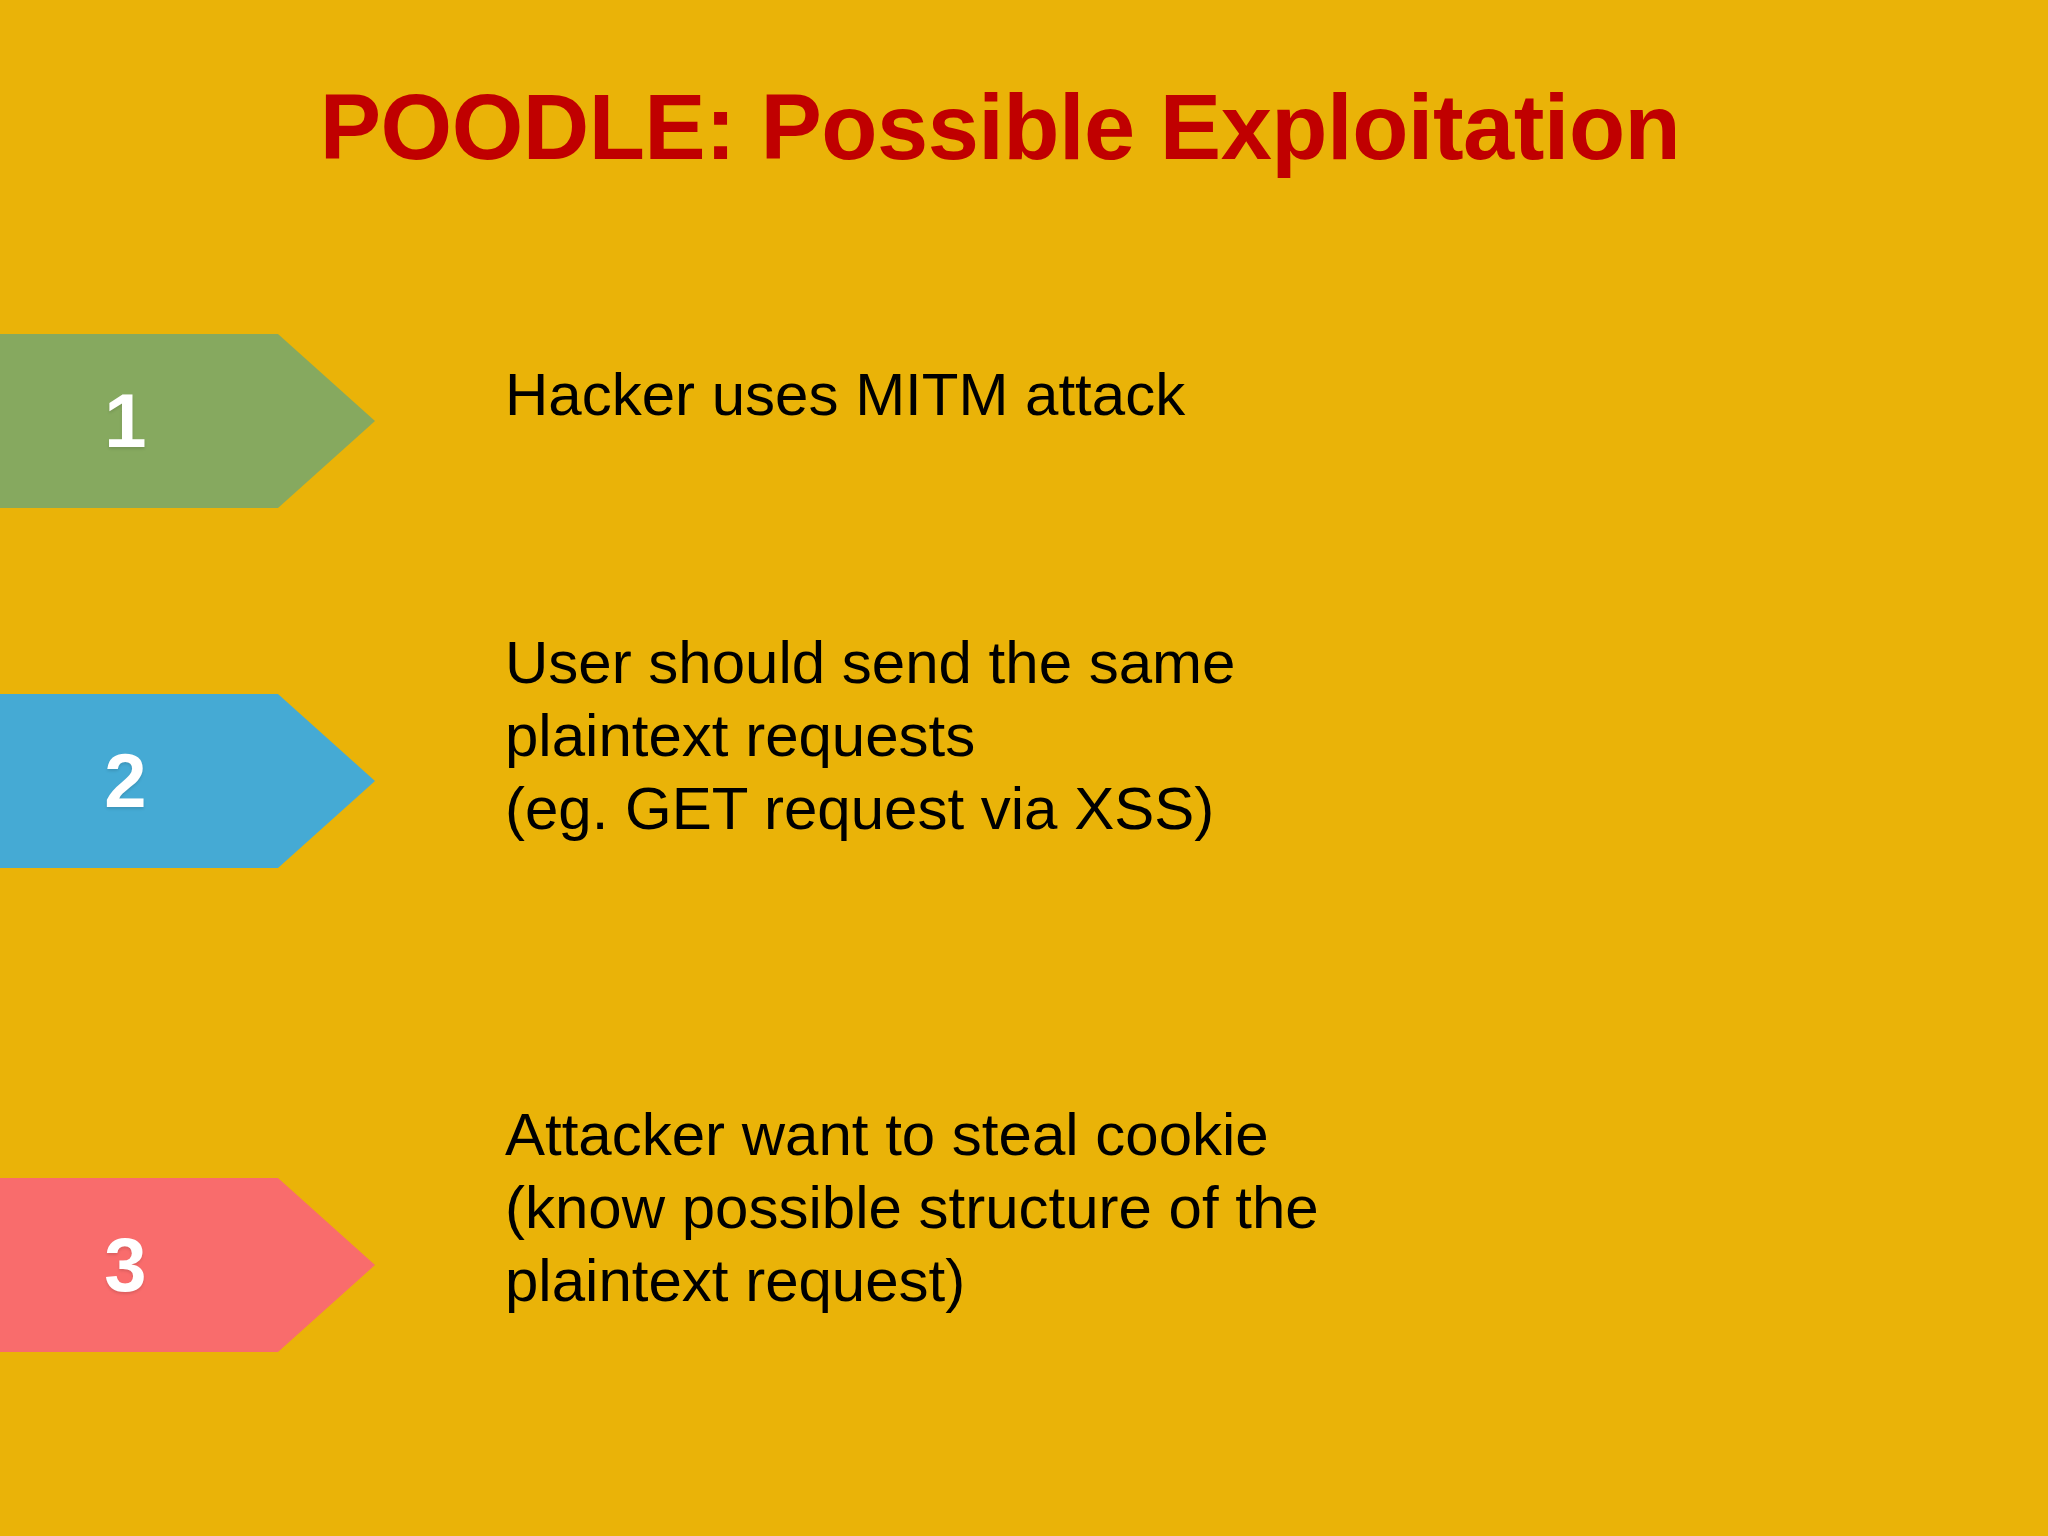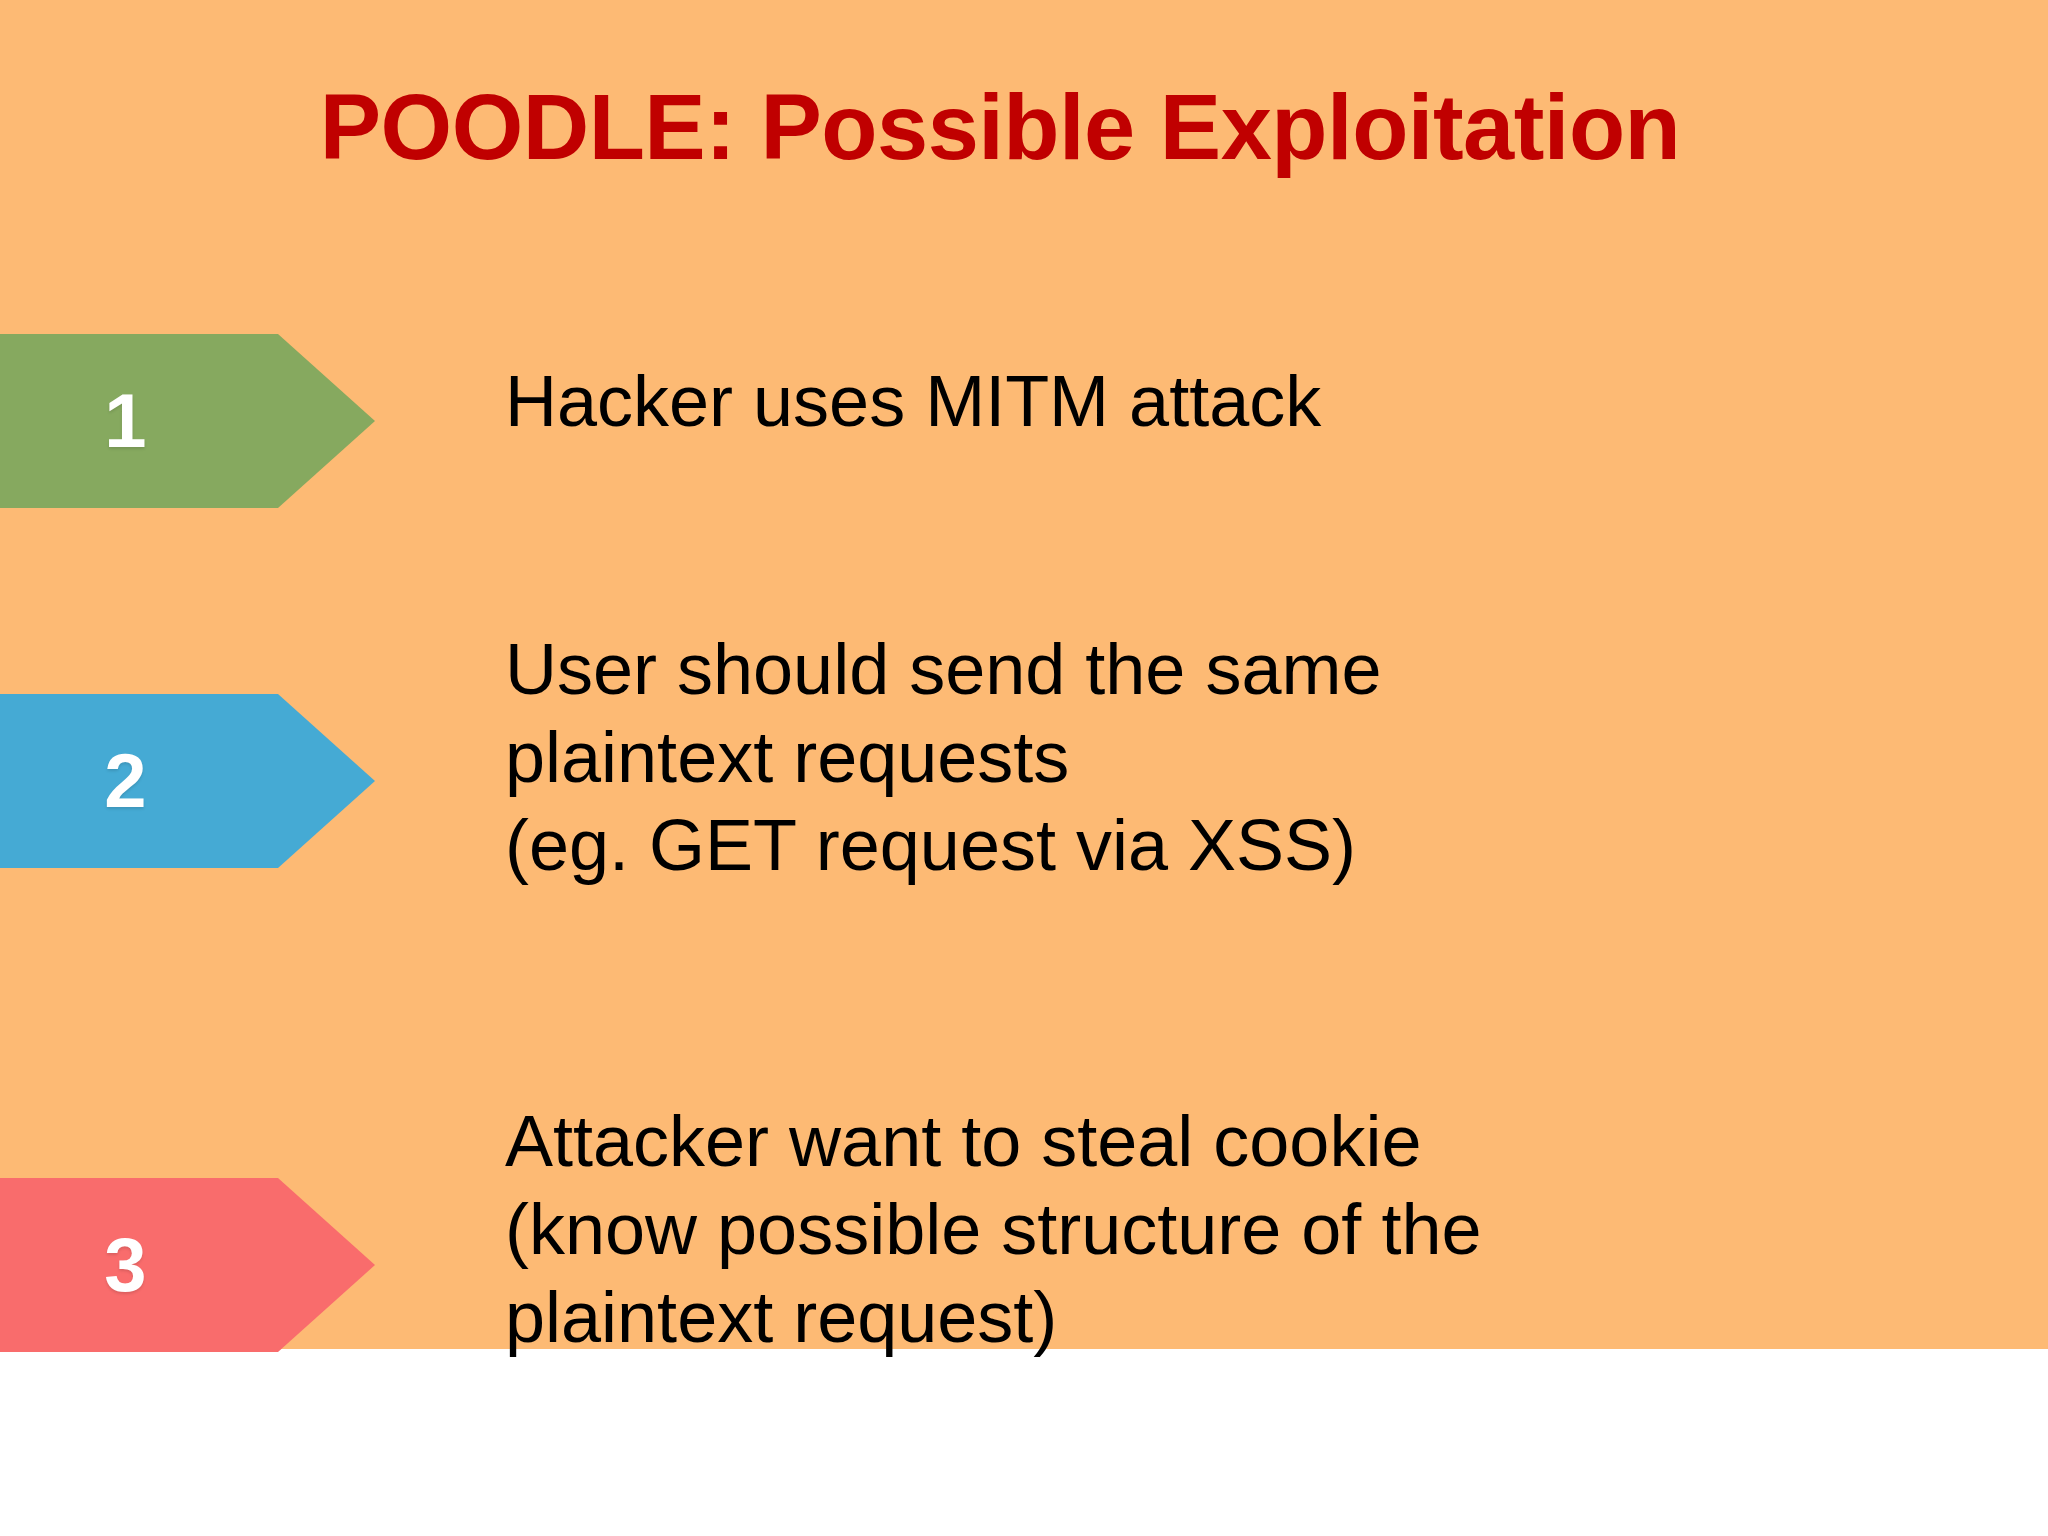--- a/index.html
+++ b/index.html
@@ -11,22 +11,22 @@
     width: 2048px;
     height: 1536px;
     overflow: hidden;
     font-family: "Liberation Sans", sans-serif;
     -webkit-font-smoothing: antialiased;
   }
 
   .slide {
     position: relative;
     width: 2048px;
-    height: 1349px;
-    background: #fdba74;
+    height: 1536px;
+    background: #eab308;
   }
 
   
   .slide-title {
     position: absolute;
     left: 150px;
     top: 78px;
     width: 1700px;
     text-align: center;
     color: #C00000;
@@ -76,21 +76,21 @@
     text-shadow: 0 2px 3px rgba(0,0,0,0.12);
   }
 
   .step-text {
     position: absolute;
     left: 505px;
     width: 1330px;
     color: #000000;
     font-family: "Liberation Sans", sans-serif;
     font-weight: normal;
-    font-size: 72px;
+    font-size: 60px;
     line-height: 1.22;
     white-space: pre-line;
   }
 
   
   #step-1 .chevron { top: 334px; background: #86A95F; }
   #step-1 .step-text { top: 358px; }
 
   
   #step-2 .chevron { top: 694px; background: #45AAD4; }

